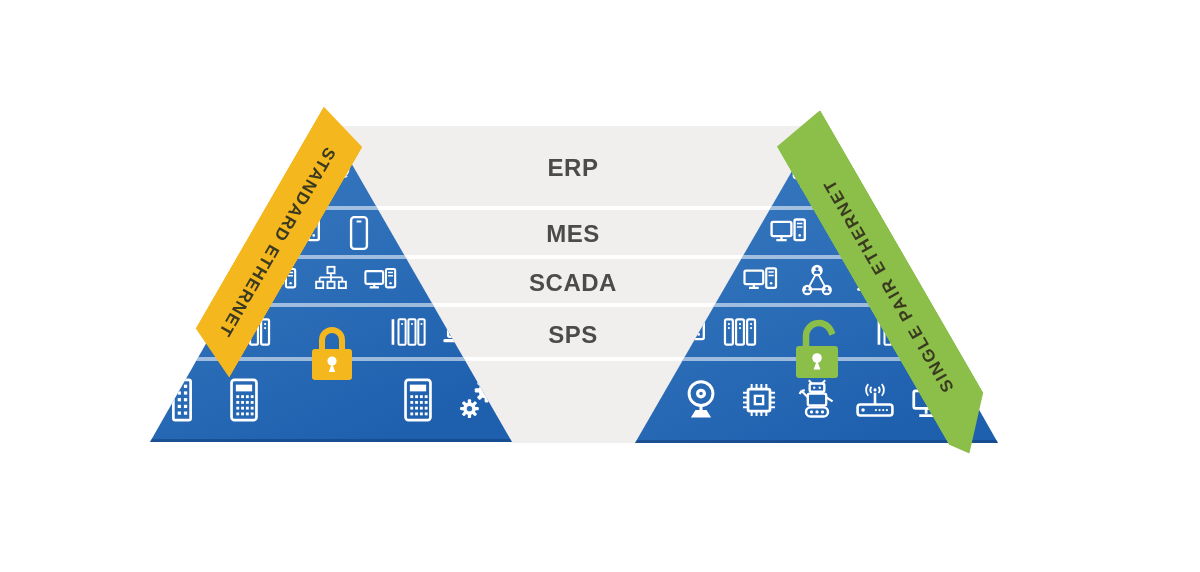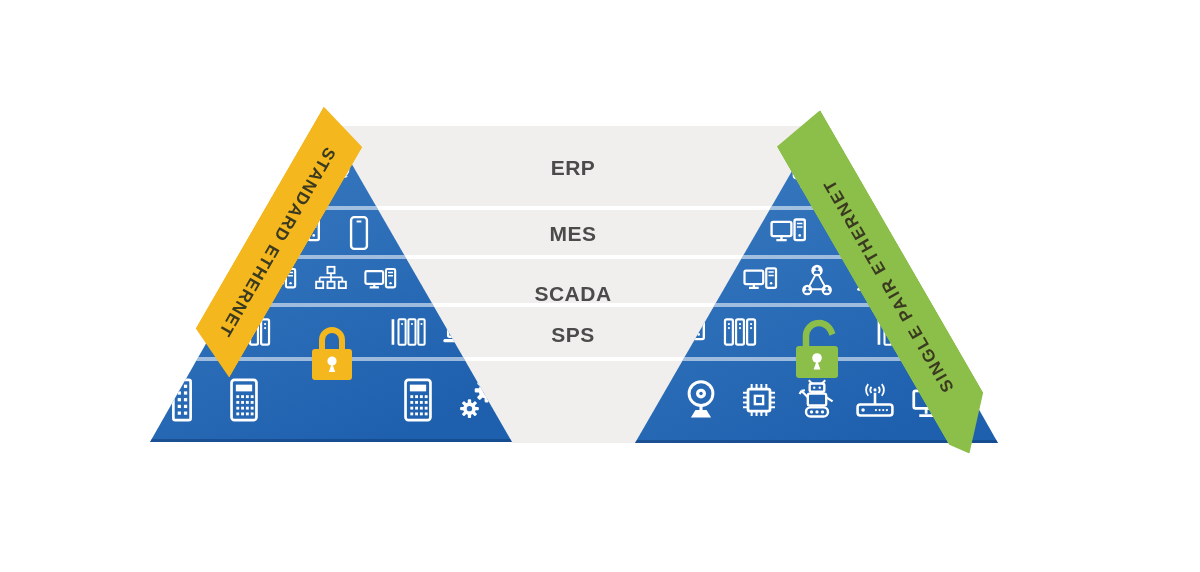--- a/index.html
+++ b/index.html
@@ -6,21 +6,21 @@
   #stage{position:relative;width:1200px;height:572px;background:#fff;overflow:hidden;
          font-family:"Liberation Sans",sans-serif;}
 
   
   .bands{position:absolute;left:320px;top:126px;width:520px;height:317px;z-index:1;
          clip-path:polygon(10px 0,498px 0,316px 100%,192px 100%);}
   .band{position:absolute;left:0;width:100%;background:var(--band-gray);}
 
   
   .level-label{position:absolute;left:573px;transform:translateX(-50%);z-index:3;
-               font-size:21px;font-weight:bold;color:var(--label-text);
+               font-size:24px;font-weight:bold;color:var(--label-text);
                letter-spacing:.5px;white-space:nowrap;text-align:center;line-height:23px;}
 
   
   .pyramid{position:absolute;z-index:2;
            background:linear-gradient(155deg,var(--pyramid-blue-light) 0%,var(--pyramid-blue-dark) 88%);}
   .pyramid.left{left:150px;top:126px;width:362px;height:316px;
                 clip-path:polygon(49.7% 0,100% 100%,0 100%);}
   .pyramid.right{left:635px;top:126px;width:363px;height:317px;
                  clip-path:polygon(50.4% 0,100% 100%,0 100%);}
   .pyramid::after{content:'';position:absolute;left:0;right:0;bottom:0;height:3px;
@@ -248,21 +248,21 @@
   <div class="bands">
       <div class="band" style="top: 0px; height: 80px;"></div>
       <div class="band" style="top: 84px; height: 45px;"></div>
       <div class="band" style="top: 133px; height: 44px;"></div>
       <div class="band" style="top: 181px; height: 50px;"></div>
       <div class="band" style="top: 235px; height: 82px;"></div>
     </div>
 
   <div class="level-label" style="top:156px">ERP</div>
   <div class="level-label" style="top:222px">MES</div>
-  <div class="level-label" style="top:282px">SCADA</div>
+  <div class="level-label" style="top:271px">SCADA</div>
   <div class="level-label" style="top:323px">SPS</div>
 
   <div class="pyramid left">
       <div class="sep" style="top: 80px;"></div>
       <div class="sep" style="top: 129px;"></div>
       <div class="sep" style="top: 177px;"></div>
       <div class="sep" style="top: 231px;"></div>
       <div class="icon-row" style="top: 6px; height: 72px; gap: 0px;">
         <span class="icon" style="height: 52px; width: 52px;">
           <svg viewBox="0 0 48 48">

